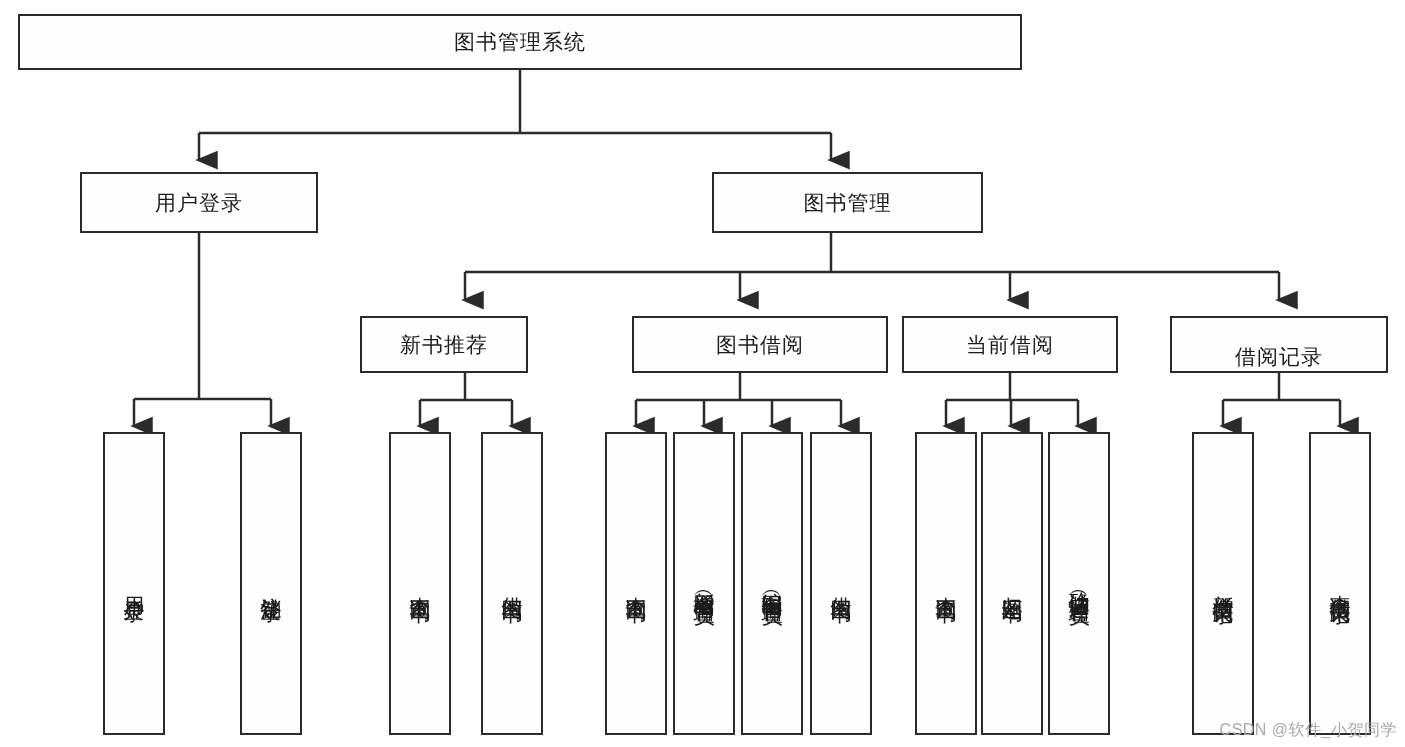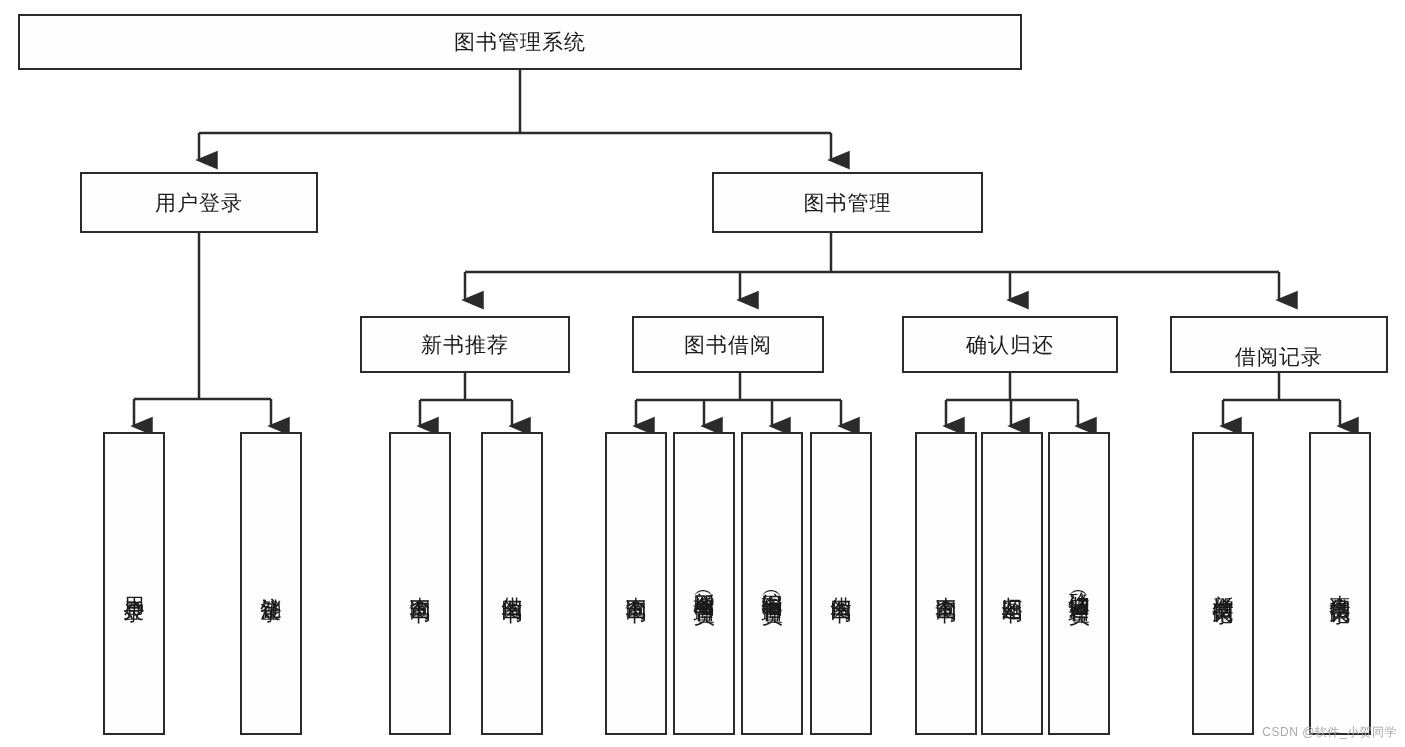--- a/index.html
+++ b/index.html
@@ -50,21 +50,21 @@
   }
   .node.vert > span {
     writing-mode: vertical-rl;
     text-orientation: upright;
     display: block;
   }
   #watermark {
     position: absolute;
     right: 8px;
     bottom: 6px;
-    font-size: 12px;
+    font-size: 16px;
     color: #a9a9a9;
     letter-spacing: 0.5px;
     z-index: 3;
     white-space: nowrap;
   }
 </style>
 </head>
 <body>
 
 <div id="canvas">
@@ -123,28 +123,28 @@
     <span>图书管理系统</span>
   </div>
 
   <div class="node horiz" style="left:80px; top:172px; width:238px; height:61px;">
     <span>用户登录</span>
   </div>
   <div class="node horiz" style="left:712px; top:172px; width:271px; height:61px;">
     <span>图书管理</span>
   </div>
 
-  <div class="node horiz" style="left:360px; top:316px; width:210px; height:57px;">
+  <div class="node horiz" style="left:360px; top:316px; width:168px; height:57px;">
     <span>新书推荐</span>
   </div>
-  <div class="node horiz" style="left:632px; top:316px; width:192px; height:57px;">
+  <div class="node horiz" style="left:632px; top:316px; width:256px; height:57px;">
     <span>图书借阅</span>
   </div>
   <div class="node horiz" style="left:902px; top:316px; width:216px; height:57px;">
-    <span>确认归还</span>
+    <span>当前借阅</span>
   </div>
   <div class="node horiz" style="left:1170px; top:316px; width:218px; height:57px;align-items:flex-end;">
     <span>借阅记录</span>
   </div>
 
   <div class="node vert" style="left:103px; top:432px; width:62px; height:303px;">
     <span>用户登录</span>
   </div>
   <div class="node vert" style="left:240px; top:432px; width:62px; height:303px;">
     <span>注销登录</span>

